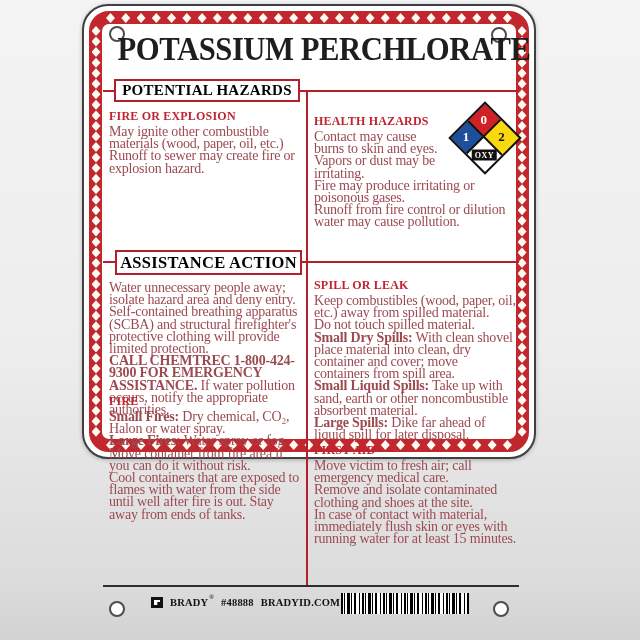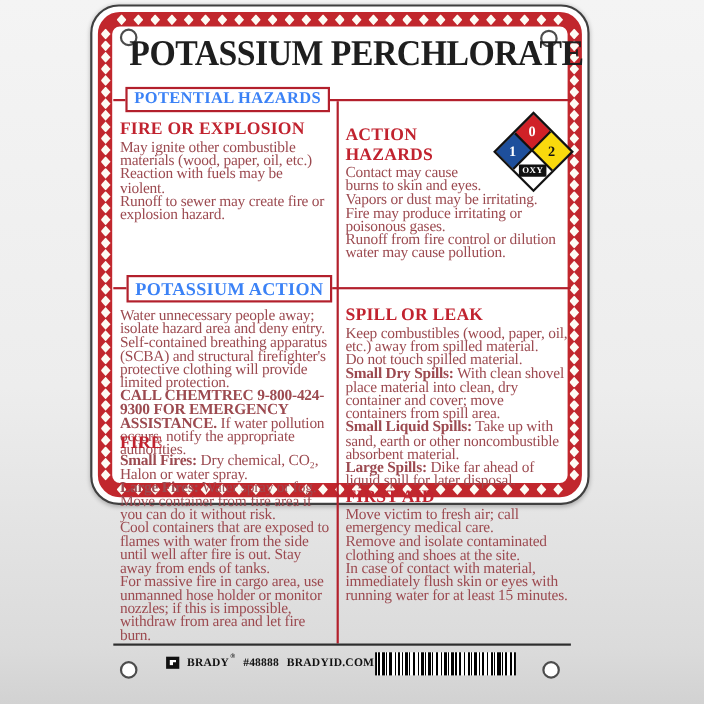--- a/index.html
+++ b/index.html
@@ -28,27 +28,27 @@
   .inner{position:absolute;left:19px;top:19px;width:416px;height:593px;}
   .title{
     position:absolute;left:0;top:6px;width:416px;text-align:center;white-space:nowrap;
     font-size:33px;font-weight:bold;color:#1e1e1e;letter-spacing:-.5px;
     transform:scaleX(.93);transform-origin:center;
   }
   .rule{position:absolute;left:0;right:0;height:2px;background:#b3202c;}
   .hdr-box{
     position:absolute;background:#fff;border:2px solid #b3202c;box-sizing:border-box;
     display:flex;align-items:center;justify-content:center;
-    color:#3b82f6;font-weight:bold;letter-spacing:.3px;white-space:nowrap;
+    color:#000000;font-weight:bold;letter-spacing:.3px;white-space:nowrap;
   }
   .vdiv{position:absolute;width:2px;background:#b3202c;}
   .col{position:absolute;}
   .sec{position:absolute;left:0;width:100%;}
   .sec h3{
-    margin:0 0 2px 0;font-size:16px;font-weight:bold;color:#c1232f;letter-spacing:.2px;
+    margin:0 0 2px 0;font-size:12px;font-weight:bold;color:#c1232f;letter-spacing:.2px;
   }
   .sec p{margin:0;font-size:14px;line-height:12.2px;color:#9c4a50;letter-spacing:-.2px;}
   .sec p b{font-weight:bold;}
   
   .nfpa{float:right;width:70px;height:64px;margin:-8px -4px 4px 6px;position:relative;}
   .nfpa-rot{position:absolute;left:11px;top:8px;width:48px;height:48px;
     transform:rotate(45deg);background:#111;outline:2px solid #111;
     display:grid;grid-template-columns:1fr 1fr;grid-template-rows:1fr 1fr;gap:2px;}
   .nfpa-cell{display:flex;align-items:center;justify-content:center;font-weight:bold;font-size:13px;}
   .nfpa-cell>span{transform:rotate(-45deg);}
@@ -223,46 +223,44 @@
 
   <div class="inner">
     <div class="title">POTASSIUM PERCHLORATE</div>
 
     <div class="rule" style="top:65px;"></div>
     <div class="hdr-box" style="left:11px;top:54px;width:186px;height:23px;font-size:15px;">POTENTIAL HAZARDS</div>
 
     <div class="vdiv" style="left:203px;top:67px;height:493px;"></div>
 
     <div class="rule" style="top:236px;"></div>
-    <div class="hdr-box" style="left:12px;top:225px;width:187px;height:25px;font-size:16.5px;">POTASSIUM ACTION</div>
+    <div class="hdr-box" style="left:12px;top:225px;width:187px;height:25px;font-size:16.5px;">ASSISTANCE ACTION</div>
 
     <div class="col" style="left:6px;top:0;width:192px;height:560px;">
       <div class="sec" style="top:84px;">
         <h3>FIRE OR EXPLOSION</h3>
         <div>
             <p>May ignite other combustible materials (wood, paper, oil, etc.)</p>
-            <p>Reaction with fuels may be violent.</p>
             <p>Runoff to sewer may create fire or explosion hazard.</p>
           </div>
       </div>
       <div class="sec" style="top:257px;">
         <div>
             <p>Water unnecessary people away; isolate hazard area and deny entry.</p>
             <p>Self-contained breathing apparatus (SCBA) and structural firefighter's protective clothing will provide limited protection.</p>
-            <p><b>CALL CHEMTREC 9-800-424-9300 FOR EMERGENCY ASSISTANCE.</b> If water pollution occurs, notify the appropriate authorities.</p>
+            <p><b>CALL CHEMTREC 1-800-424-9300 FOR EMERGENCY ASSISTANCE.</b> If water pollution occurs, notify the appropriate authorities.</p>
           </div>
       </div>
       <div class="sec" style="top:369px;">
         <h3>FIRE</h3>
         <div>
             <p><b>Small Fires:</b> Dry chemical, CO₂, Halon or water spray.</p>
             <p><b>Large Fires:</b> Water spray or fog.</p>
             <p>Move container from fire area if you can do it without risk.</p>
             <p>Cool containers that are exposed to flames with water from the side until well after fire is out. Stay away from ends of tanks.</p>
-            <p>For massive fire in cargo area, use unmanned hose holder or monitor nozzles; if this is impossible, withdraw from area and let fire burn.</p>
           </div>
       </div>
     </div>
 
     <div class="col" style="left:211px;top:0;width:202px;height:560px;">
       <div class="sec" style="top:89px;">
         <div class="nfpa">
           <div class="nfpa-rot">
             <div class="nfpa-cell nfpa-red">
                 <span>0</span>
@@ -271,21 +269,21 @@
                 <span>2</span>
               </div>
             <div class="nfpa-cell nfpa-blue">
                 <span>1</span>
               </div>
             <div class="nfpa-cell nfpa-white">
                 <span class="nfpa-oxy">OXY</span>
               </div>
           </div>
         </div>
-        <h3>ACTION HAZARDS</h3>
+        <h3>HEALTH HAZARDS</h3>
         <div>
             <p>Contact may cause burns to skin and eyes.</p>
             <p>Vapors or dust may be irritating.</p>
             <p>Fire may produce irritating or poisonous gases.</p>
             <p>Runoff from fire control or dilution water may cause pollution.</p>
           </div>
       </div>
       <div class="sec" style="top:253px;">
         <h3>SPILL OR LEAK</h3>
         <div>

